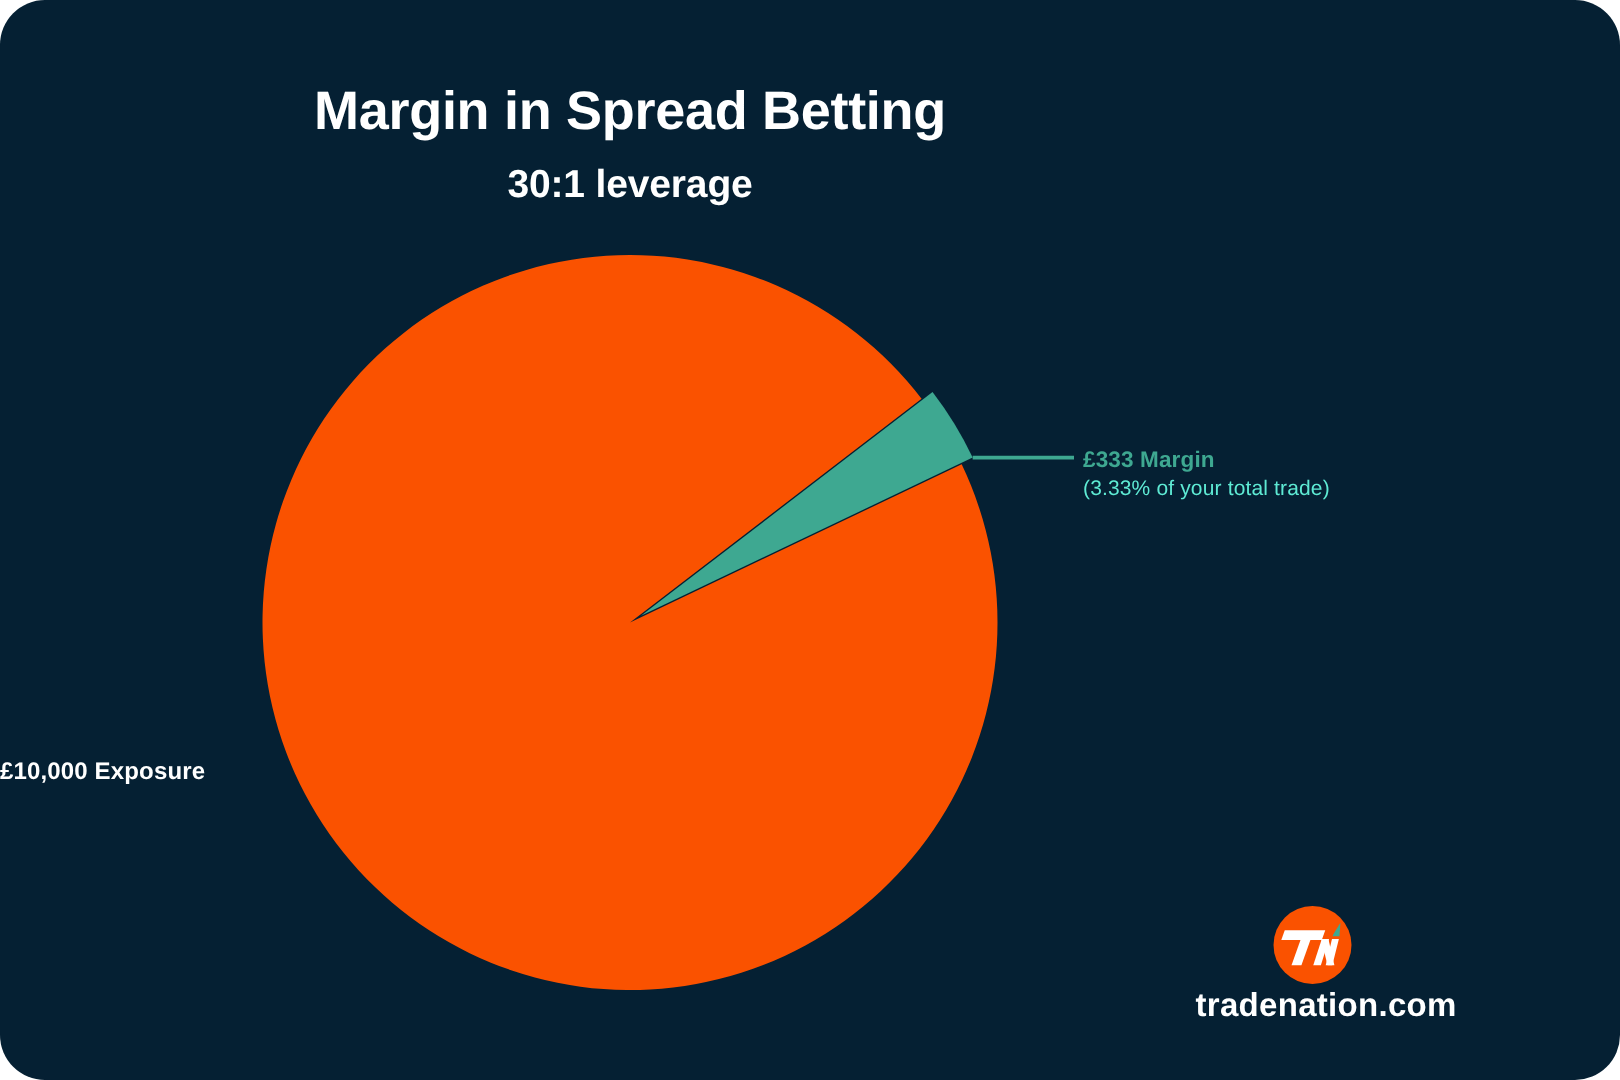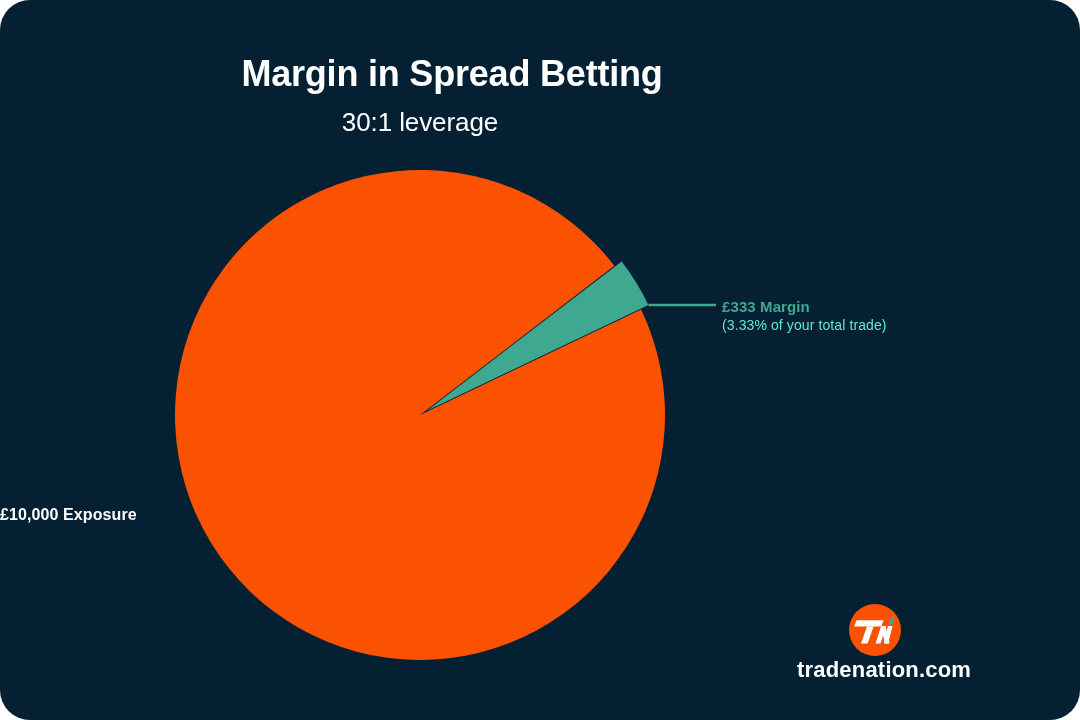--- a/index.html
+++ b/index.html
@@ -30,30 +30,29 @@
     left: 0;
     top: 52px;
     width: 840px;
     text-align: center;
     font-size: 36px;
     font-weight: bold;
     color: #ffffff;
     letter-spacing: -0.2px;
     line-height: 44px;
     white-space: nowrap;
-    padding-left: 32px;
   }
   #subtitle {
     position: absolute;
     left: 0;
     top: 106px;
     width: 840px;
     text-align: center;
     font-size: 26px;
-    font-weight: normal;
+    font-weight: bold;
     color: #ffffff;
     letter-spacing: -0.1px;
     line-height: 32px;
     white-space: nowrap;
   }
 
   
   #chart-area {
     position: absolute;
     left: 0;

